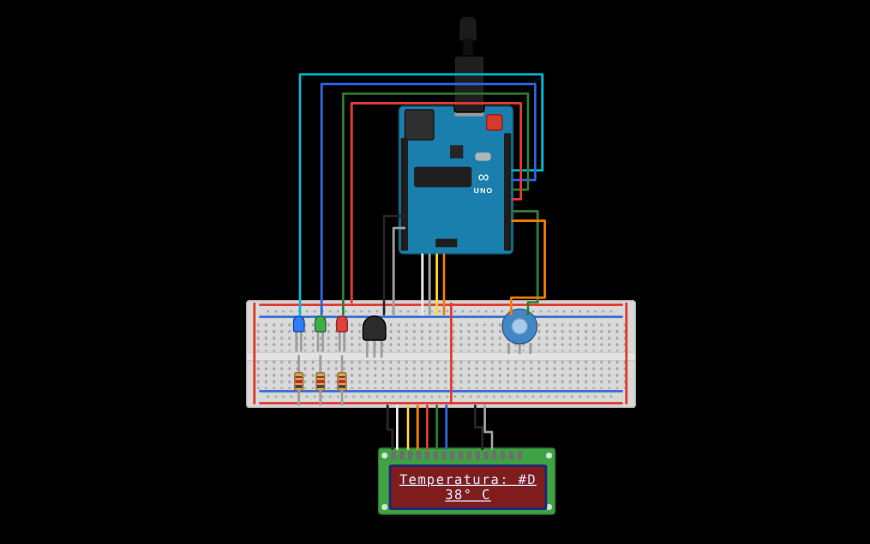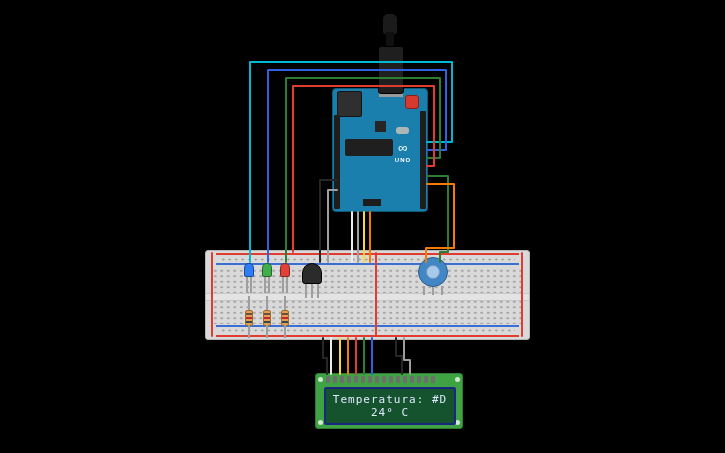--- a/index.html
+++ b/index.html
@@ -185,23 +185,23 @@
         <span class="lcd-pin"></span>
         <span class="lcd-pin"></span>
         <span class="lcd-pin"></span>
         <span class="lcd-pin"></span>
         <span class="lcd-pin"></span>
         <span class="lcd-pin"></span>
         <span class="lcd-pin"></span>
         <span class="lcd-pin"></span>
         <span class="lcd-pin"></span>
       </div>
-    <div class="lcd-screen" style="background-color: #14532d; color: rgb(223, 231, 255);">
+    <div class="lcd-screen" style="background-color: #7f1d1d; color: rgb(223, 231, 255); text-decoration: underline;">
       <div class="lcd-line">Temperatura: #D</div>
-      <div class="lcd-line">24° C</div>
+      <div class="lcd-line">38° C</div>
     </div>
   </div>
 
   <svg id="wire-layer" width="725" height="453" viewBox="0 0 725 453">
       <polyline points="427,142 452,142 452,62 250,62 250,262" fill="none" stroke="#00b8d4" stroke-width="2" stroke-linecap="round" stroke-linejoin="round"></polyline>
       <polyline points="427,150 446,150 446,70 268,70 268,262" fill="none" stroke="#2f62e0" stroke-width="2" stroke-linecap="round" stroke-linejoin="round"></polyline>
       <polyline points="427,158 440,158 440,78 286,78 286,262" fill="none" stroke="#2e7d32" stroke-width="2" stroke-linecap="round" stroke-linejoin="round"></polyline>
       <polyline points="427,166 434,166 434,86 293,86 293,252" fill="none" stroke="#e03c31" stroke-width="2" stroke-linecap="round" stroke-linejoin="round"></polyline>
       <polyline points="337,180 320,180 320,262" fill="none" stroke="#262626" stroke-width="2" stroke-linecap="round" stroke-linejoin="round"></polyline>
       <polyline points="337,190 328,190 328,262" fill="none" stroke="#9e9e9e" stroke-width="2" stroke-linecap="round" stroke-linejoin="round"></polyline>

